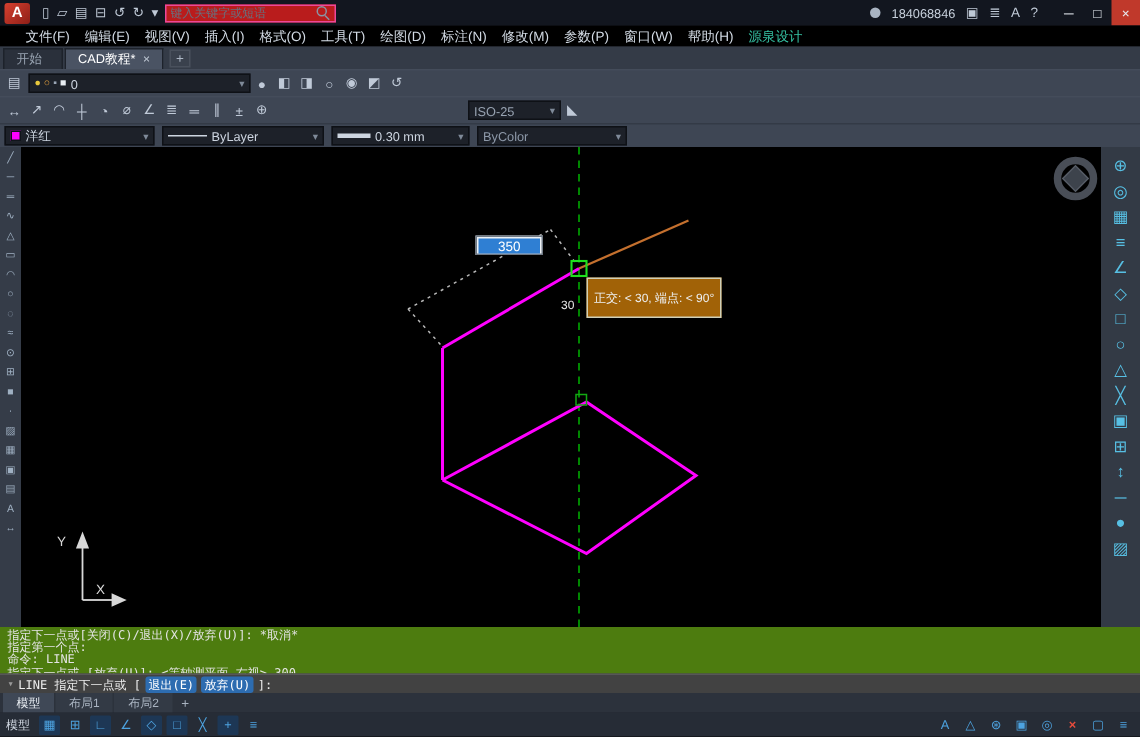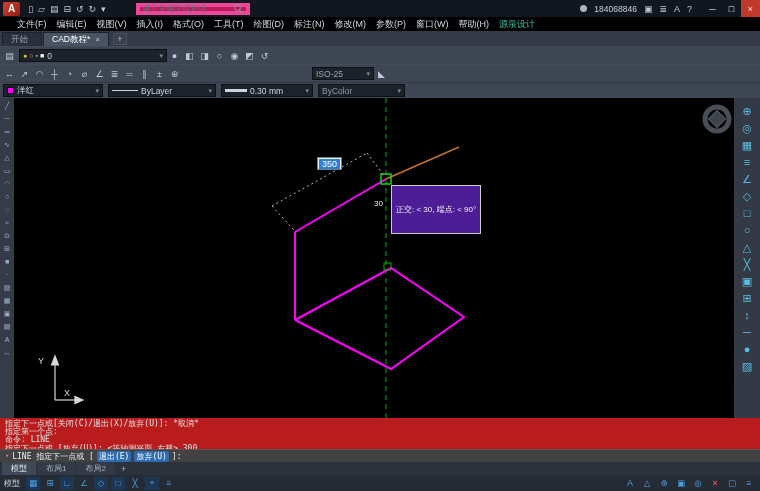--- a/index.html
+++ b/index.html
@@ -7,21 +7,21 @@
   body{font-family:"Liberation Sans","DejaVu Sans",sans-serif;background:#20252e;overflow:hidden;}
   .app{display:flex;flex-direction:column;width:760px;height:491px;}
 
   
   .titlebar{height:17px;background:#12161f;display:flex;align-items:center;gap:4px;padding-left:3px;color:#c7d0dc;flex:0 0 auto;}
   .logo{width:17px;height:14px;background:linear-gradient(135deg,#d6402f,#8e1f18);color:#fff;font-size:10px;font-weight:bold;display:flex;align-items:center;justify-content:center;border-radius:2px;}
   .qat{display:flex;gap:5px;margin-left:4px;}
   .qat span{font-size:9px;color:#bfc9d6;}
   .tb-title{font-size:9px;margin-left:40px;white-space:nowrap;color:#d6dde6;}
   .tb-title .doc{margin-left:14px;}
-  .searchbox{margin-left:26px;width:114px;height:12px;background:#be185d;border:4px solid #ec4899;display:flex;align-items:center;padding:0 3px;gap:3px;}
+  .searchbox{width:114px;height:12px;background:#b91c1c;border:1px solid #ec4899;display:flex;align-items:center;padding:0 3px;gap:3px;}
   .searchbox input{flex:1;min-width:0;background:transparent;border:none;outline:none;color:#aeb8c6;font-size:8px;font-family:inherit;}
   .searchbox input::placeholder{color:#67727f;}
   .mag{width:9px;height:9px;position:relative;flex:0 0 auto;}
   .mag::before{content:"";position:absolute;left:0;top:0;width:5px;height:5px;border:1px solid #8a95a5;border-radius:50%;}
   .mag::after{content:"";position:absolute;left:6px;top:6px;width:4px;height:1px;background:#8a95a5;transform:rotate(45deg);transform-origin:0 0;}
   .tb-right{margin-left:auto;display:flex;align-items:center;gap:7px;}
   .person{width:7px;height:7px;border-radius:50%;background:#a9b4c2;}
   .uid{font-size:8.5px;color:#c7d0dc;}
   .acct{display:flex;gap:7px;}
   .acct span{font-size:9px;color:#bfc9d6;}
@@ -66,27 +66,27 @@
   .muted{color:#8d98a8;}
 
   
   .main{flex:1;display:flex;min-height:0;}
   .ltools{width:14px;background:#353c48;display:flex;flex-direction:column;align-items:center;padding-top:4px;gap:6px;flex:0 0 auto;}
   .ltools span{font-size:7px;color:#9fb0c2;line-height:1;}
   .rtools{width:26px;background:#333a45;display:flex;flex-direction:column;align-items:center;padding-top:8px;gap:6px;flex:0 0 auto;}
   .rtools span{font-size:11px;color:#57bfe3;line-height:1;}
   .canvas{flex:1;background:#000;position:relative;overflow:hidden;}
   .canvas svg{position:absolute;left:0;top:0;}
-  .tooltip{position:absolute;left:377px;top:87px;background:#4c1d95;border:1px solid #d0d0b8;color:#eef1f4;font-size:8px;padding:18px 4px;white-space:nowrap;}
+  .tooltip{position:absolute;left:377px;top:87px;background:#a16207;border:1px solid #d0d0b8;color:#eef1f4;font-size:8px;padding:7px 4px;white-space:nowrap;}
   .angle-label{position:absolute;left:360px;top:101px;color:#e8e8e8;font-size:8px;}
   .dim-box{position:absolute;left:303px;top:59px;background:#eef2f6;border:1px solid #707a86;height:13px;display:flex;align-items:center;padding:0 1px;}
-  .dim-box span{background:#2f7fd3;color:#fff;font-size:9px;padding:0 3px;}
-
-  
-  .cmd{height:44px;background:#b91c1c;flex:0 0 auto;font-family:"DejaVu Sans Mono",monospace;display:flex;flex-direction:column;}
+  .dim-box span{background:#2f7fd3;color:#fff;font-size:9px;padding:0 13px;}
+
+  
+  .cmd{height:44px;background:#4d7c0f;flex:0 0 auto;font-family:"DejaVu Sans Mono",monospace;display:flex;flex-direction:column;}
   .cmd-hist{flex:1;padding:2px 5px 0;color:#e4e4e4;font-size:8px;line-height:8.2px;overflow:hidden;}
   .cmd-input{height:13px;background:#424242;border-top:1px solid #575757;display:flex;align-items:center;gap:3px;padding:0 5px;color:#ececec;font-size:8px;}
   .cmd-input .ccaret{color:#9a9a9a;font-size:7px;}
   .opt{background:#2d6cb0;color:#fff;padding:0 2px;border-radius:2px;}
 
   
   .btabs{height:13px;background:#2c323c;display:flex;align-items:stretch;padding-left:2px;gap:1px;flex:0 0 auto;}
   .btab{display:flex;align-items:center;padding:0 9px;font-size:8px;color:#a9b3c0;background:#333a45;white-space:nowrap;}
   .btab.active{background:#3f4856;color:#e8edf2;}
   .baddtab{display:flex;align-items:center;padding:0 5px;color:#a9b3c0;font-size:9px;}
@@ -230,21 +230,21 @@
     <div class="dd" style="width:108px">
       <span class="lt-sample"></span>
       <span>ByLayer</span>
       <span class="caret">▾</span>
     </div>
     <div class="dd" style="width:92px">
       <span class="lw-sample"></span>
       <span>0.30 mm</span>
       <span class="caret">▾</span>
     </div>
-    <div class="dd" style="width:87px">
+    <div class="dd" style="width:100px">
       <span class="muted">ByColor</span>
       <span class="caret">▾</span>
     </div>
   </div>
 
   <div class="main">
     <div class="ltools">
 
     <span>╱</span>
         <span>─</span>

